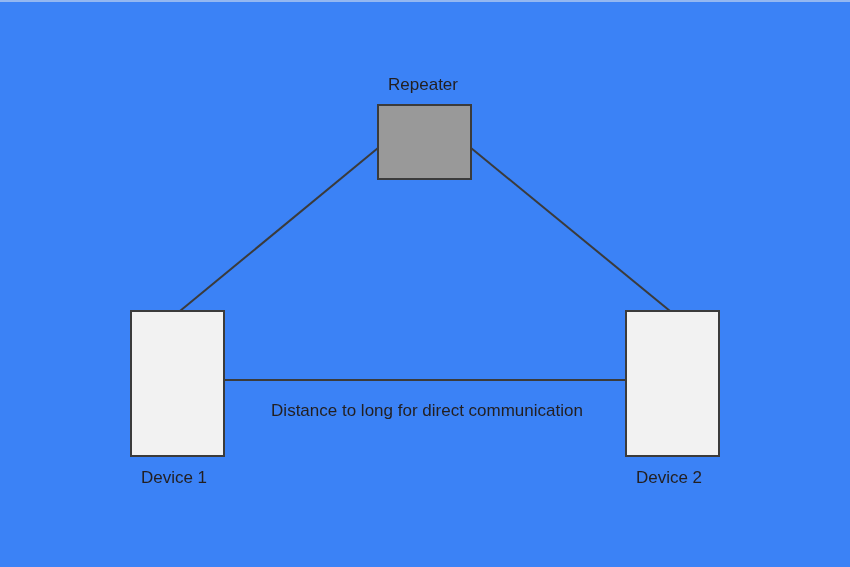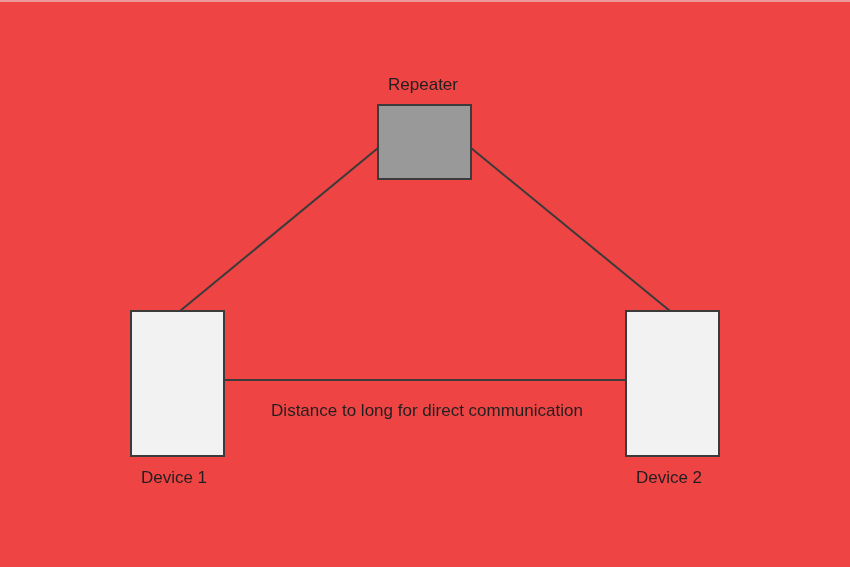--- a/index.html
+++ b/index.html
@@ -8,21 +8,21 @@
     padding: 0;
     background: #ffffff;
   }
   body {
     font-family: "Liberation Sans", sans-serif;
   }
   #canvas {
     position: relative;
     width: 850px;
     height: 567px;
-    background: #ef4444;
+    background: #3b82f6;
     overflow: hidden;
   }
   #diagram-svg {
     position: absolute;
     left: 0;
     top: 0;
     width: 850px;
     height: 567px;
     display: block;
   }

